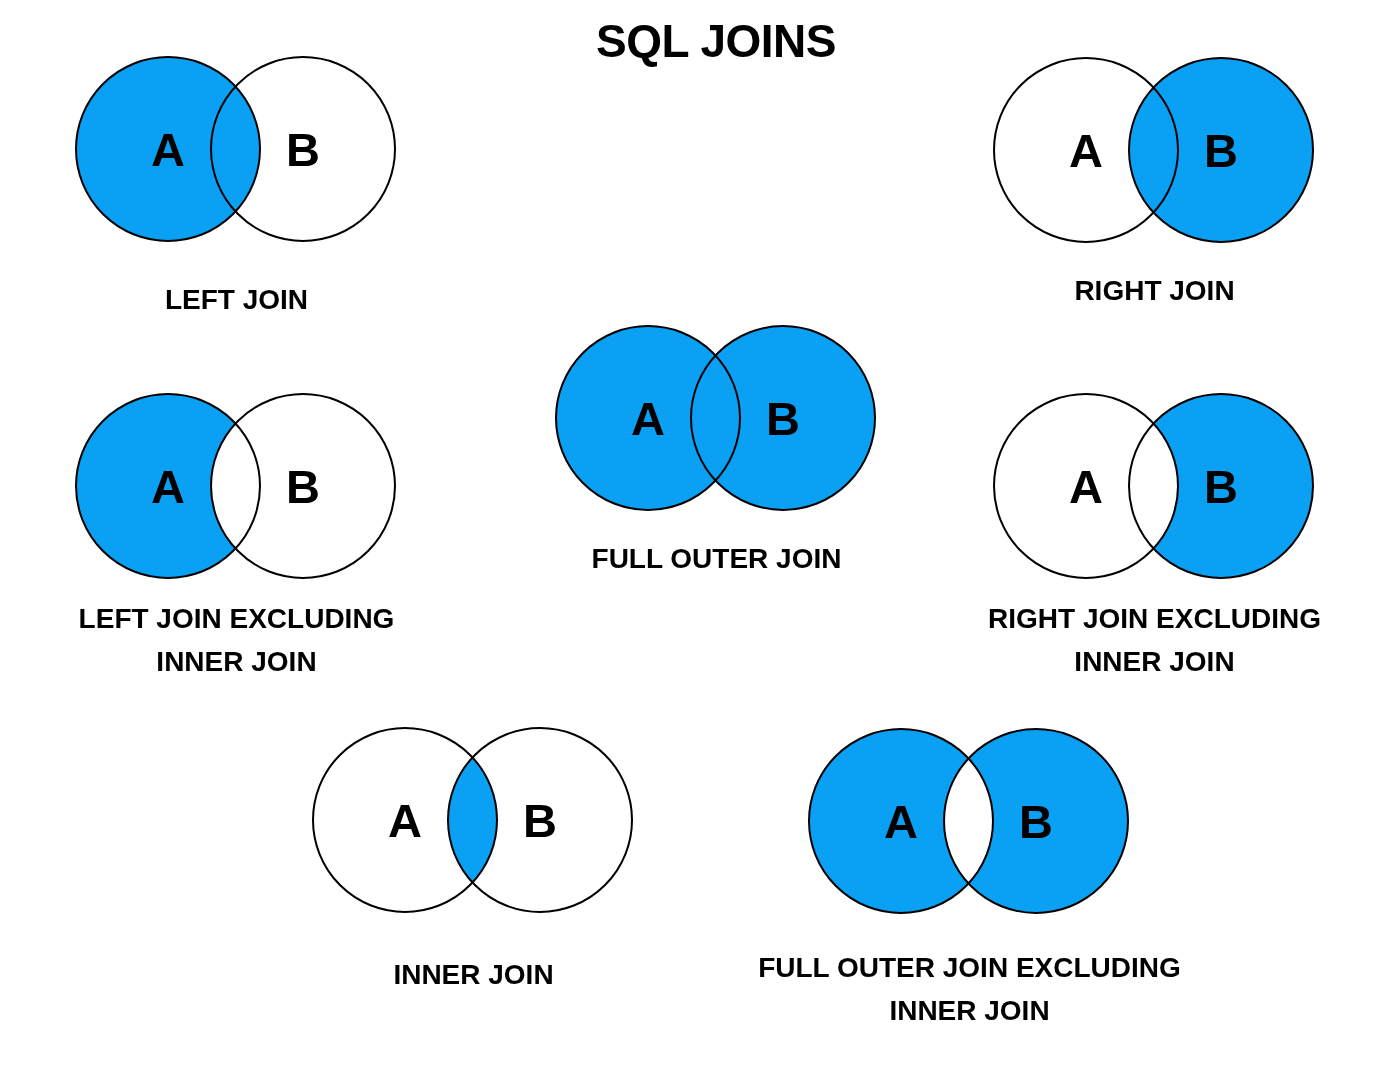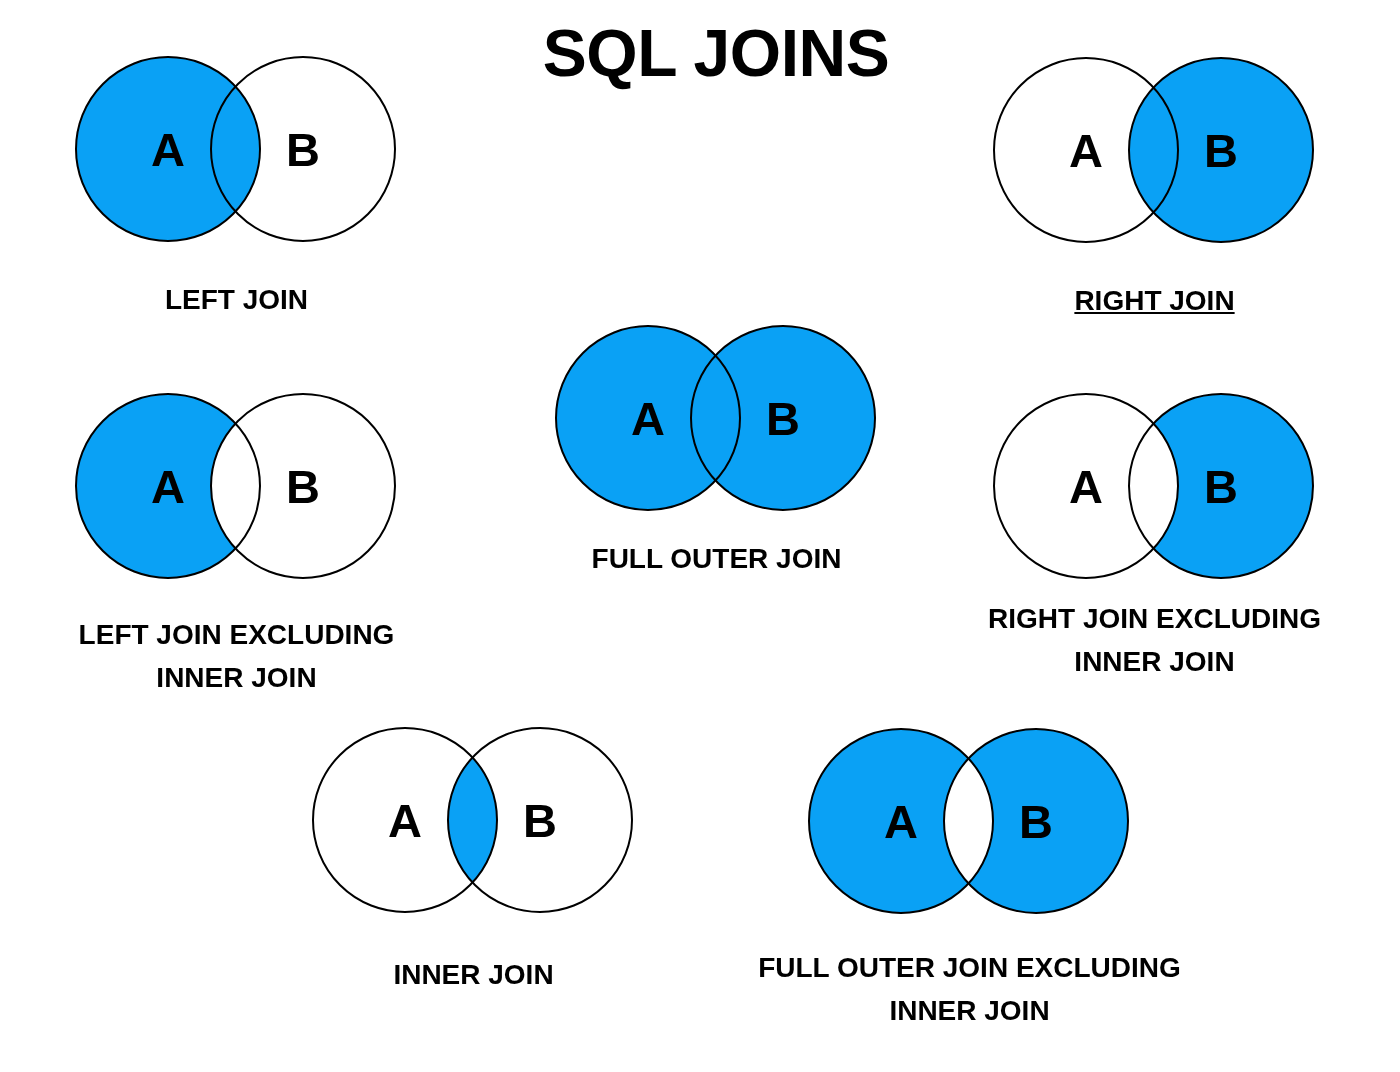--- a/index.html
+++ b/index.html
@@ -16,21 +16,21 @@
     overflow: hidden;
     font-family: "Liberation Sans", sans-serif;
     color: #000000;
   }
   .page-title {
     position: absolute;
     top: 14px;
     left: 50%;
     transform: translateX(calc(-50% + 16px));
     margin: 0;
-    font-size: 66px;
+    font-size: 46px;
     font-weight: 700;
     letter-spacing: -0.5px;
     line-height: 1.2;
     white-space: nowrap;
   }
   .venn-block {
     position: absolute;
     width: 327px;
   }
   .venn {
@@ -82,37 +82,37 @@
   <section class="venn-block" style="left:991px; top:55px;">
     <svg class="venn" viewBox="0 0 327 190" role="img">
         <circle cx="95" cy="95" r="92" fill="#FFFFFF"></circle>
         <circle cx="230" cy="95" r="92" fill="#0AA1F5"></circle>
         <path d="M 162.5 32.48800115177887 A 92 92 0 0 1 162.5 157.51199884822114 A 92 92 0 0 1 162.5 32.48800115177887 Z" fill="#0AA1F5"></path>
         <circle cx="95" cy="95" r="92" fill="none" stroke="#000000" stroke-width="2"></circle>
         <circle cx="230" cy="95" r="92" fill="none" stroke="#000000" stroke-width="2"></circle>
         <text x="95" y="112" text-anchor="middle" fill="#000000" class="circle-letter">A</text>
         <text x="230" y="112" text-anchor="middle" fill="#000000" class="circle-letter">B</text>
       </svg>
-    <div class="venn-label" style="margin-top:34px;text-decoration:underline;">
+    <div class="venn-label" style="margin-top:24px;">
       <div>RIGHT JOIN</div>
       <div></div>
     </div>
   </section>
 
   <section class="venn-block" style="left:73px; top:391px;">
     <svg class="venn" viewBox="0 0 327 190" role="img">
         <circle cx="95" cy="95" r="92" fill="#0AA1F5"></circle>
         <circle cx="230" cy="95" r="92" fill="#FFFFFF"></circle>
         <path d="M 162.5 32.48800115177887 A 92 92 0 0 1 162.5 157.51199884822114 A 92 92 0 0 1 162.5 32.48800115177887 Z" fill="#FFFFFF"></path>
         <circle cx="95" cy="95" r="92" fill="none" stroke="#000000" stroke-width="2"></circle>
         <circle cx="230" cy="95" r="92" fill="none" stroke="#000000" stroke-width="2"></circle>
         <text x="95" y="112" text-anchor="middle" fill="#000000" class="circle-letter">A</text>
         <text x="230" y="112" text-anchor="middle" fill="#000000" class="circle-letter">B</text>
       </svg>
-    <div class="venn-label" style="margin-top:32px;">
+    <div class="venn-label" style="margin-top:16px;">
       <div>LEFT JOIN EXCLUDING</div>
       <div>INNER JOIN</div>
     </div>
   </section>
 
   <section class="venn-block" style="left:553px; top:323px;">
     <svg class="venn" viewBox="0 0 327 190" role="img">
         <circle cx="95" cy="95" r="92" fill="#0AA1F5"></circle>
         <circle cx="230" cy="95" r="92" fill="#0AA1F5"></circle>
         <path d="M 162.5 32.48800115177887 A 92 92 0 0 1 162.5 157.51199884822114 A 92 92 0 0 1 162.5 32.48800115177887 Z" fill="#0AA1F5"></path>

